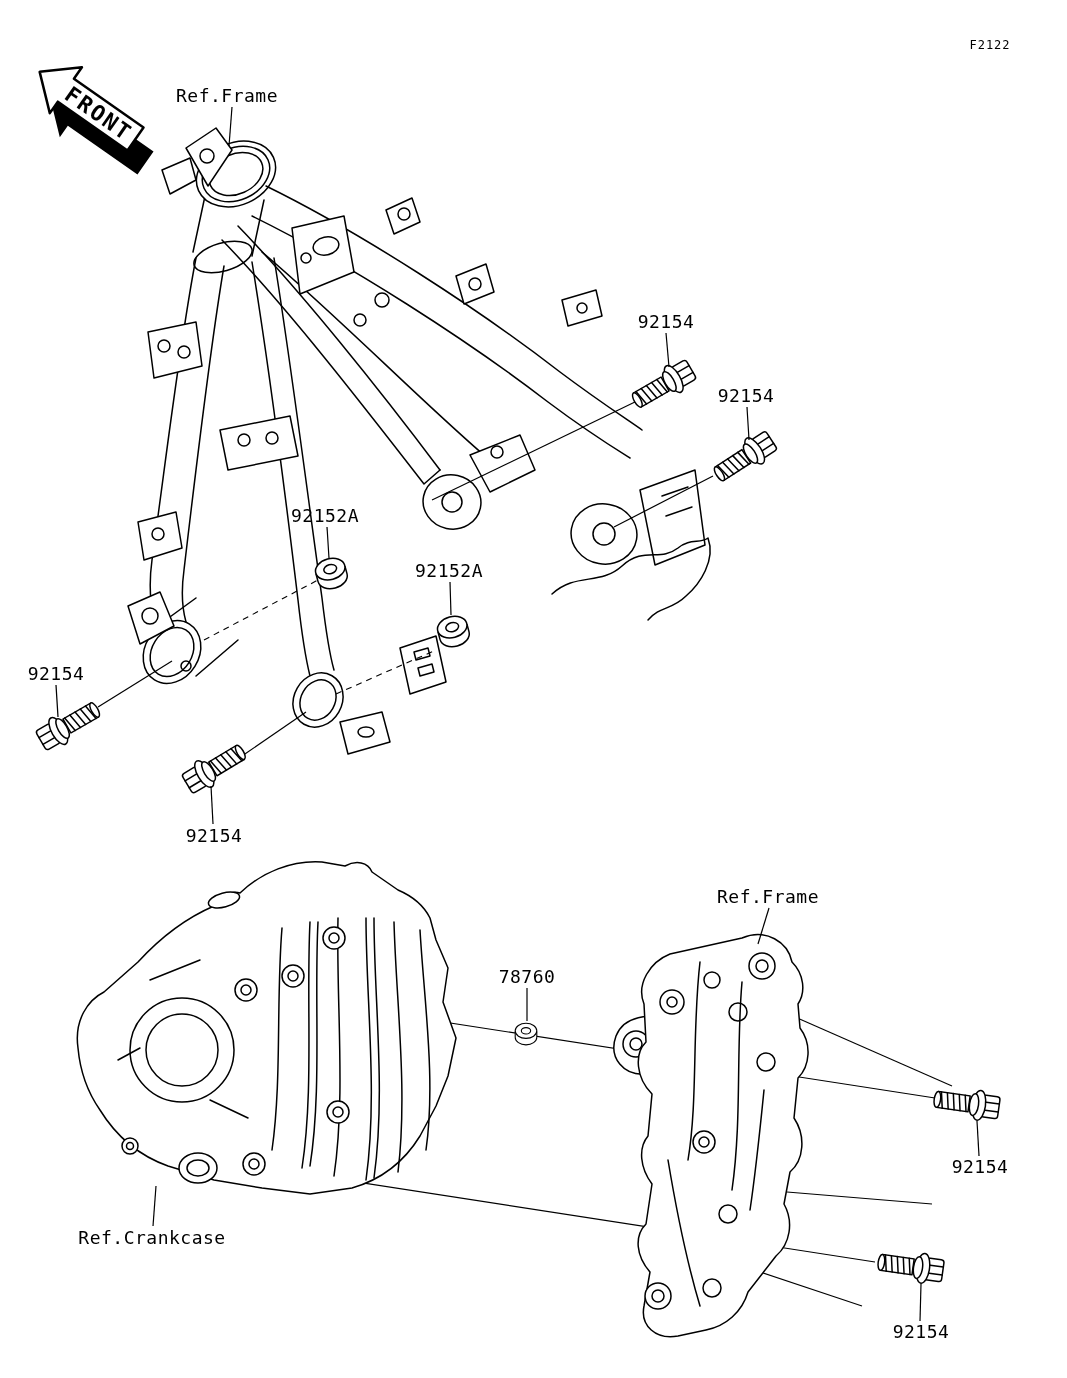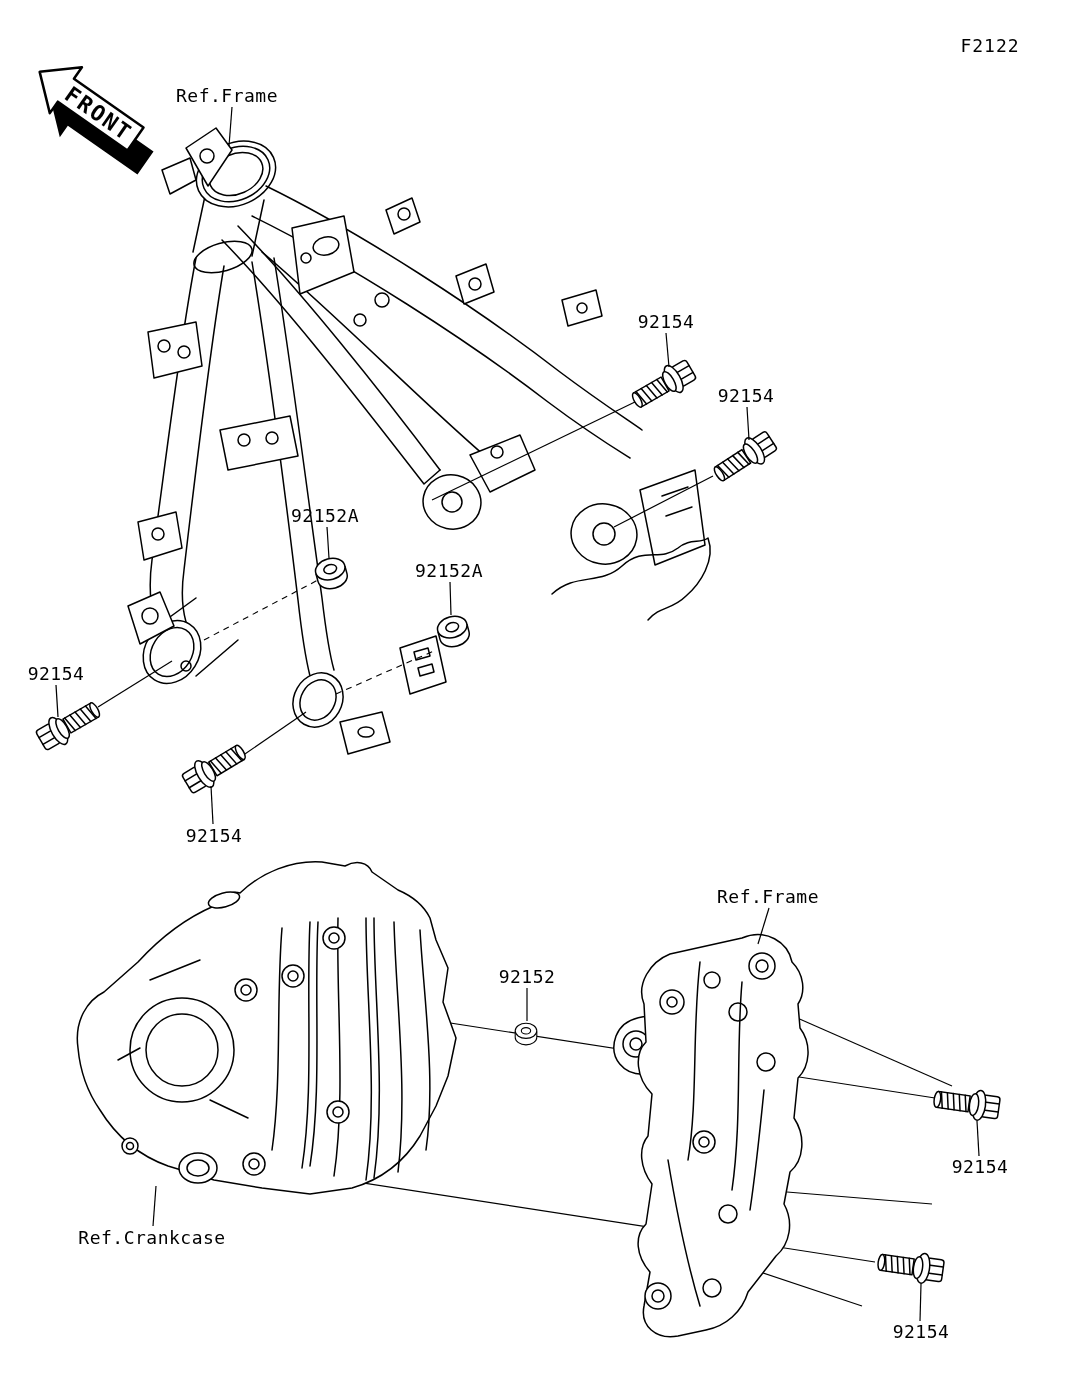--- a/index.html
+++ b/index.html
@@ -16,21 +16,21 @@
     transform:translate(-50%,-50%);
     font-size:18px;
     line-height:1;
     color:#000;
     white-space:nowrap;
     letter-spacing:0.5px;
   }
   .page-code{
     position:absolute;
     transform:translate(-50%,-50%);
-    font-size:18px;
+    font-size:12px;
     color:#000;
     letter-spacing:1px;
   }
   .art{stroke:#000;stroke-width:1.5;fill:none;stroke-linecap:round;stroke-linejoin:round;}
   .artfill{stroke:#000;stroke-width:1.5;fill:#fff;stroke-linejoin:round;}
   .leader{stroke:#000;stroke-width:1.2;fill:none;}
   .proj{stroke:#000;stroke-width:1.1;fill:none;}
   .dash{stroke:#000;stroke-width:1.1;fill:none;stroke-dasharray:6 5;}
 </style>
 </head>
@@ -269,18 +269,18 @@
 <div class="page-code" style="left:990px;top:45px">F2122</div>
 
 <div class="callout" style="left:227px;top:96px">Ref.Frame</div>
 <div class="callout" style="left:666px;top:322px">92154</div>
 <div class="callout" style="left:746px;top:396px">92154</div>
 <div class="callout" style="left:325px;top:516px">92152A</div>
 <div class="callout" style="left:449px;top:571px">92152A</div>
 <div class="callout" style="left:56px;top:674px">92154</div>
 <div class="callout" style="left:214px;top:836px">92154</div>
 <div class="callout" style="left:768px;top:897px">Ref.Frame</div>
-<div class="callout" style="left:527px;top:977px">92152</div>
+<div class="callout" style="left:527px;top:977px">78760</div>
 <div class="callout" style="left:980px;top:1167px">92154</div>
 <div class="callout" style="left:152px;top:1238px">Ref.Crankcase</div>
 <div class="callout" style="left:921px;top:1332px">92154</div>
 
 </div>
 
 </body></html>

